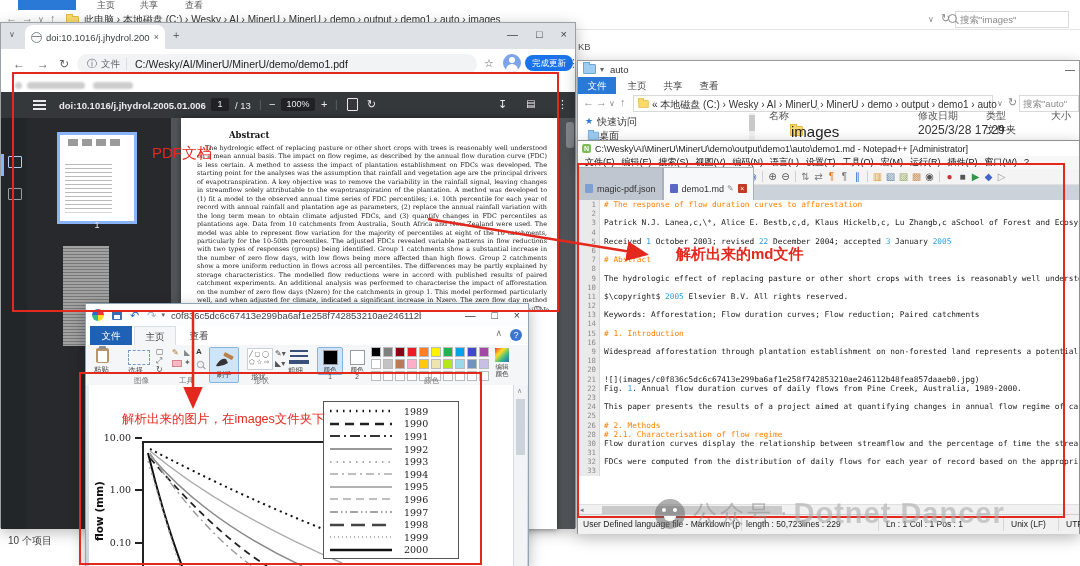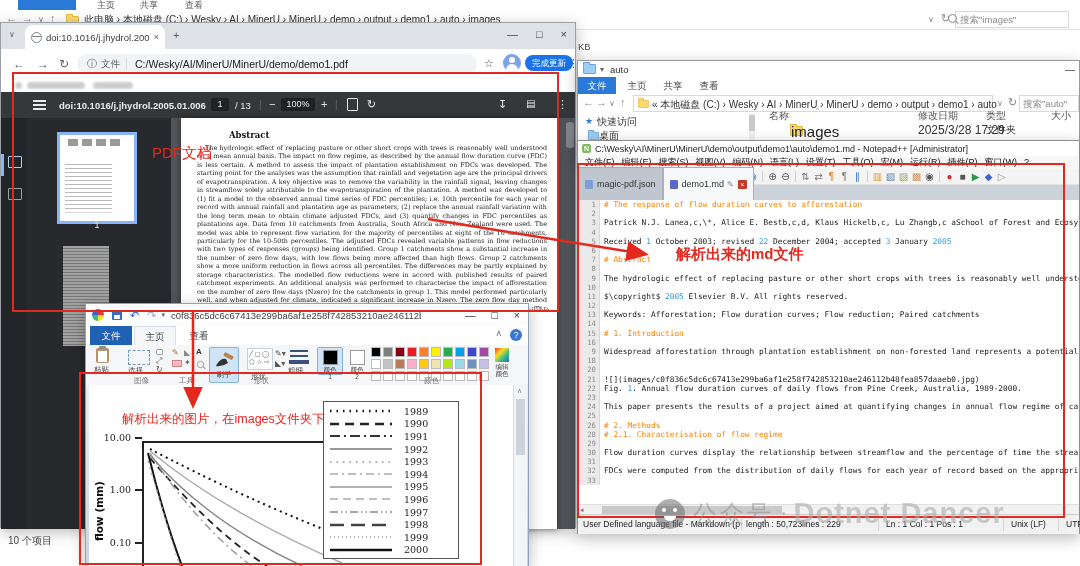--- a/index.html
+++ b/index.html
@@ -127,21 +127,21 @@
   #npp{left:577px;top:140px;width:503px;height:394px;background:#f0f0f0;border:1px solid #8f8f8f;box-sizing:border-box}
   #npptitle{position:absolute;left:0;top:0;width:501px;height:15px;background:#fff;display:flex;align-items:center}
   .nppic{width:9px;height:9px;background:#7ebc59;border-radius:2px;margin:0 4px 0 4px;color:#fff;font-size:7px;text-align:center;line-height:9px;font-weight:bold}
   #npptitle .t{font-size:9px;color:#222;white-space:nowrap;overflow:hidden}
   #nppmenu{position:absolute;left:0;top:15px;width:501px;height:13px;background:#f7f7f7}
   #nppmenu span{font-size:9px;color:#111;margin-left:7px}
   #npptools{position:absolute;left:0;top:28px;width:501px;height:16px;background:#f4f4f4;border-bottom:1px solid #e0e0e0;display:flex;align-items:center;padding-left:4px;box-sizing:border-box}
   .tbi{width:13px;height:13px;text-align:center;line-height:13px;font-size:10px;flex:0 0 auto}
   .tbsep{width:1px;height:11px;background:#d0d0d0;margin:0 3px;flex:0 0 auto}
   #npptabs{position:absolute;left:0;top:44px;width:501px;height:15px;background:#ccd2da;display:flex;align-items:flex-end}
-  .ntab{height:14px;display:flex;align-items:center;padding:16px 6px;font-size:9px;color:#333;border:1px solid #a9b0b8;border-bottom:none;box-sizing:border-box}
+  .ntab{height:14px;display:flex;align-items:flex-start;padding:16px 6px;font-size:9px;color:#333;border:1px solid #a9b0b8;border-bottom:none;box-sizing:border-box}
   .ntab.inact{background:#bfc6cf}
   .ntab.act{background:#f6f8fa;height:15px}
   .dic{width:8px;height:9px;background:#7d9fd4;border-radius:1px;margin-right:4px}
   .dic.purple{background:#5b67c6}
   .closebox{width:9px;height:9px;background:#c0392b;color:#fff;font-size:7px;line-height:9px;text-align:center;margin-left:4px;border-radius:1px}
   .pen{color:#888;font-size:8px;margin-left:3px}
   #editor{position:absolute;left:0;top:59px;width:501px;height:304px;background:#fff;overflow:hidden}
   .ln{height:9.2px;display:flex;white-space:pre}
   .ln .num{width:18px;flex:0 0 auto;text-align:right;padding-right:3px;background:#eaeaea;border-right:1px solid #d8d8d8;
            font:7.3px/9.2px "DejaVu Sans Mono",monospace;color:#8a8a8a}
@@ -589,21 +589,20 @@
       <div class="ln"><span class="num">9</span><span class="code"><span class="tk-k">Widespread afforestation through plantation establishment on non-forested land represents a potential</span></span></div>
       <div class="ln"><span class="num">18</span><span class="code"></span></div>
       <div class="ln"><span class="num">20</span><span class="code"></span></div>
       <div class="ln"><span class="num">21</span><span class="code"><span class="tk-k">![](images/c0f836c5dc6c67413e299ba6af1e258f742853210ae246112b48fea857daaeb0.jpg)</span></span></div>
       <div class="ln"><span class="num">22</span><span class="code"><span class="tk-k">Fig. </span><span class="tk-n">1</span><span class="tk-k">. Annual flow duration curves of daily flows from Pine Creek, Australia, 1989-2000.</span></span></div>
       <div class="ln"><span class="num">23</span><span class="code"></span></div>
       <div class="ln"><span class="num">24</span><span class="code"><span class="tk-k">This paper presents the results of a project aimed at quantifying changes in annual flow regime of ca</span></span></div>
       <div class="ln"><span class="num">25</span><span class="code"></span></div>
       <div class="ln"><span class="num">26</span><span class="code"><span class="tk-h"># 2. Methods</span></span></div>
       <div class="ln"><span class="num">28</span><span class="code"><span class="tk-h"># 2.1. Characterisation of flow regime</span></span></div>
-      <div class="ln"><span class="num">29</span><span class="code"></span></div>
       <div class="ln"><span class="num">30</span><span class="code"><span class="tk-k">Flow duration curves display the relationship between streamflow and the percentage of time the strea</span></span></div>
       <div class="ln"><span class="num">31</span><span class="code"></span></div>
       <div class="ln"><span class="num">32</span><span class="code"><span class="tk-k">FDCs were computed from the distribution of daily flows for each year of record based on the appropri</span></span></div>
       <div class="ln"><span class="num">33</span><span class="code"></span></div>
     </div>
   <div id="hscroll">
     <span class="ar" style="left:2px">◂</span>
     <span class="th"></span>
   </div>
   <div id="nppstatus">

